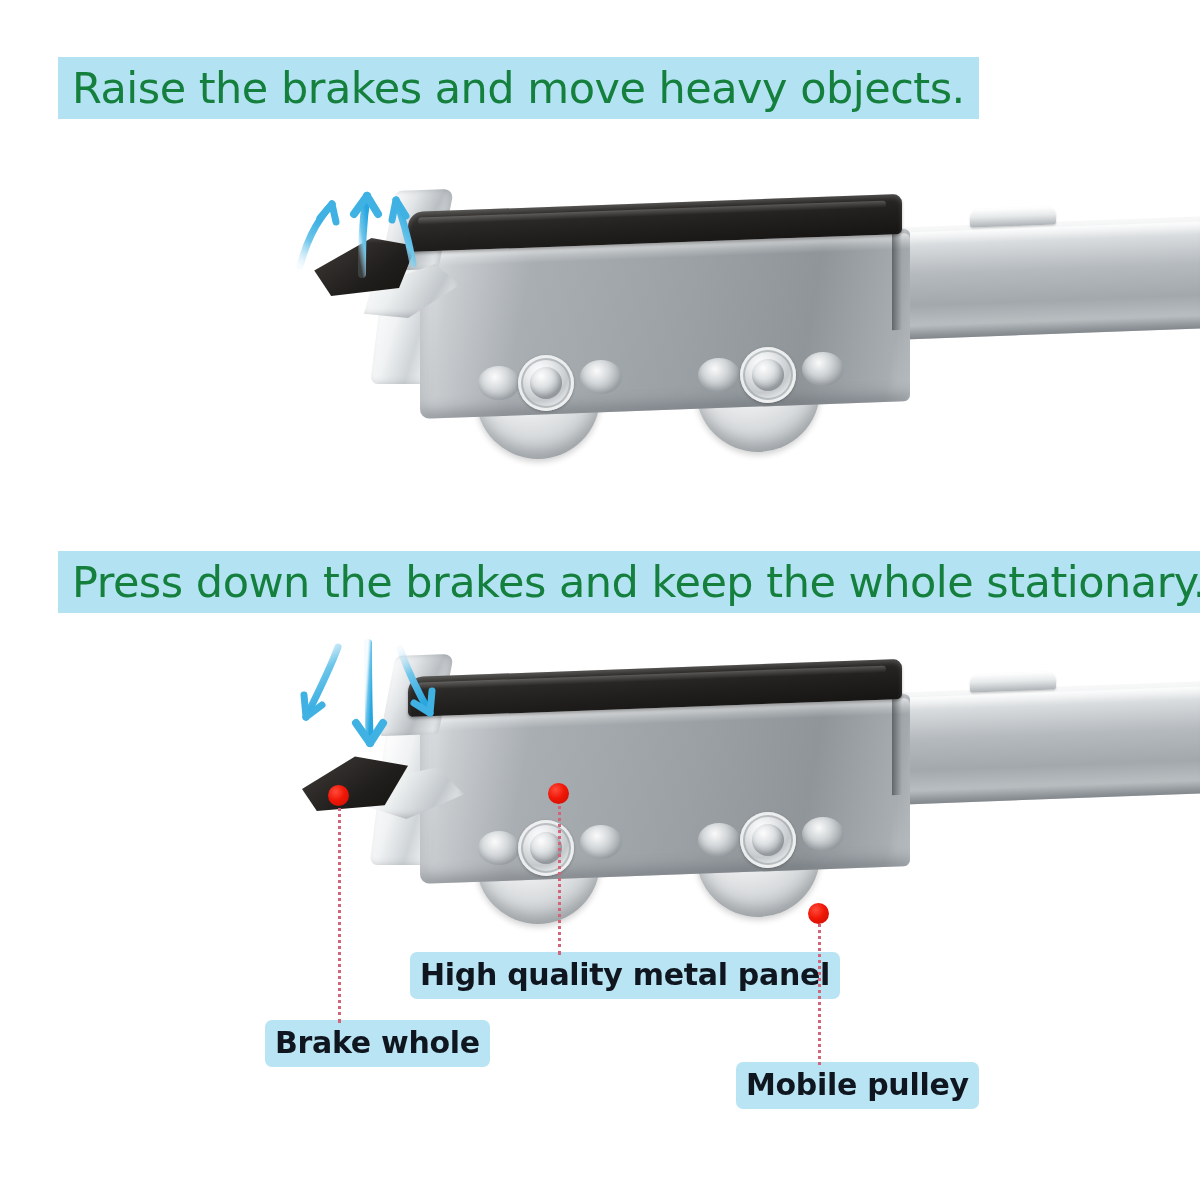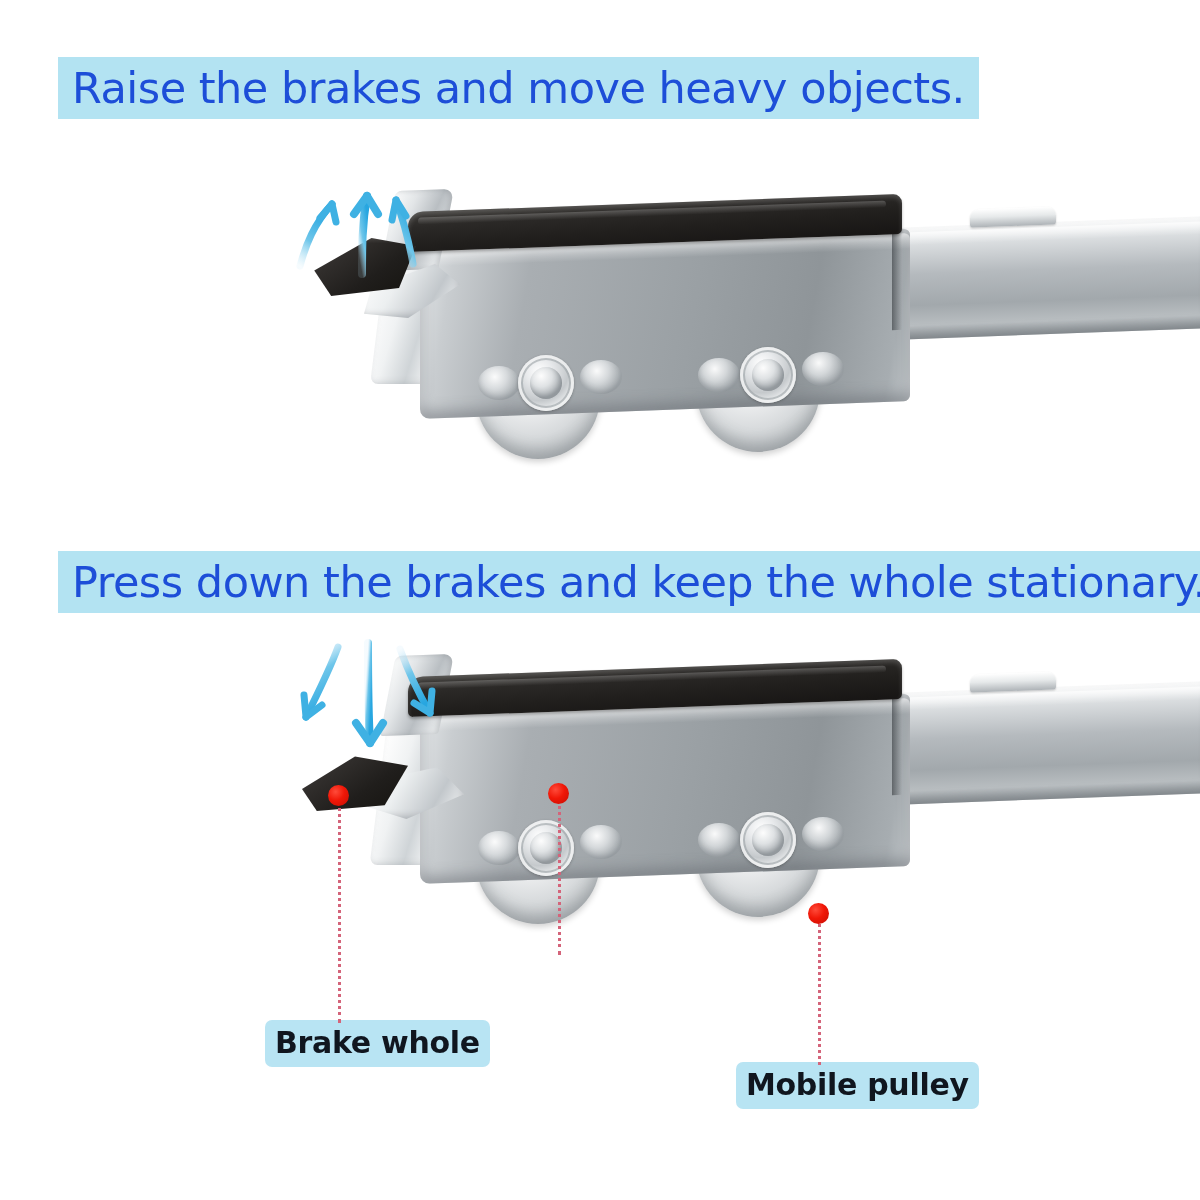--- a/index.html
+++ b/index.html
@@ -16,21 +16,21 @@
     width: 1200px;
     height: 1200px;
     background: #ffffff;
     overflow: hidden;
   }
 
   
   .caption-bar {
     position: absolute;
     background: #b3e3f2;
-    color: #1d4ed8;
+    color: #15803d;
     font-weight: 400;
     white-space: nowrap;
     display: flex;
     align-items: center;
     letter-spacing: -0.5px;
     font-family: "DejaVu Sans", sans-serif;
   }
   #caption-top {
     left: 58px;
     top: 57px;
@@ -382,18 +382,19 @@
 
   <div class="leader-line" style="left:338px; top:795px; height:228px;"></div>
   <div class="leader-dot" style="left:328px; top:785px;"></div>
 
   <div class="leader-line" style="left:558px; top:793px; height:162px;"></div>
   <div class="leader-dot" style="left:548px; top:783px;"></div>
 
   <div class="leader-line" style="left:818px; top:913px; height:152px;"></div>
   <div class="leader-dot" style="left:808px; top:903px;"></div>
 
+  <div class="callout-label" id="label-metal-panel">High quality metal panel</div>
 
   <div class="callout-label" id="label-brake-lock">Brake whole</div>
 
   <div class="callout-label" id="label-mobile-pulley">Mobile pulley</div>
 
 </div>
 
 </body></html>

